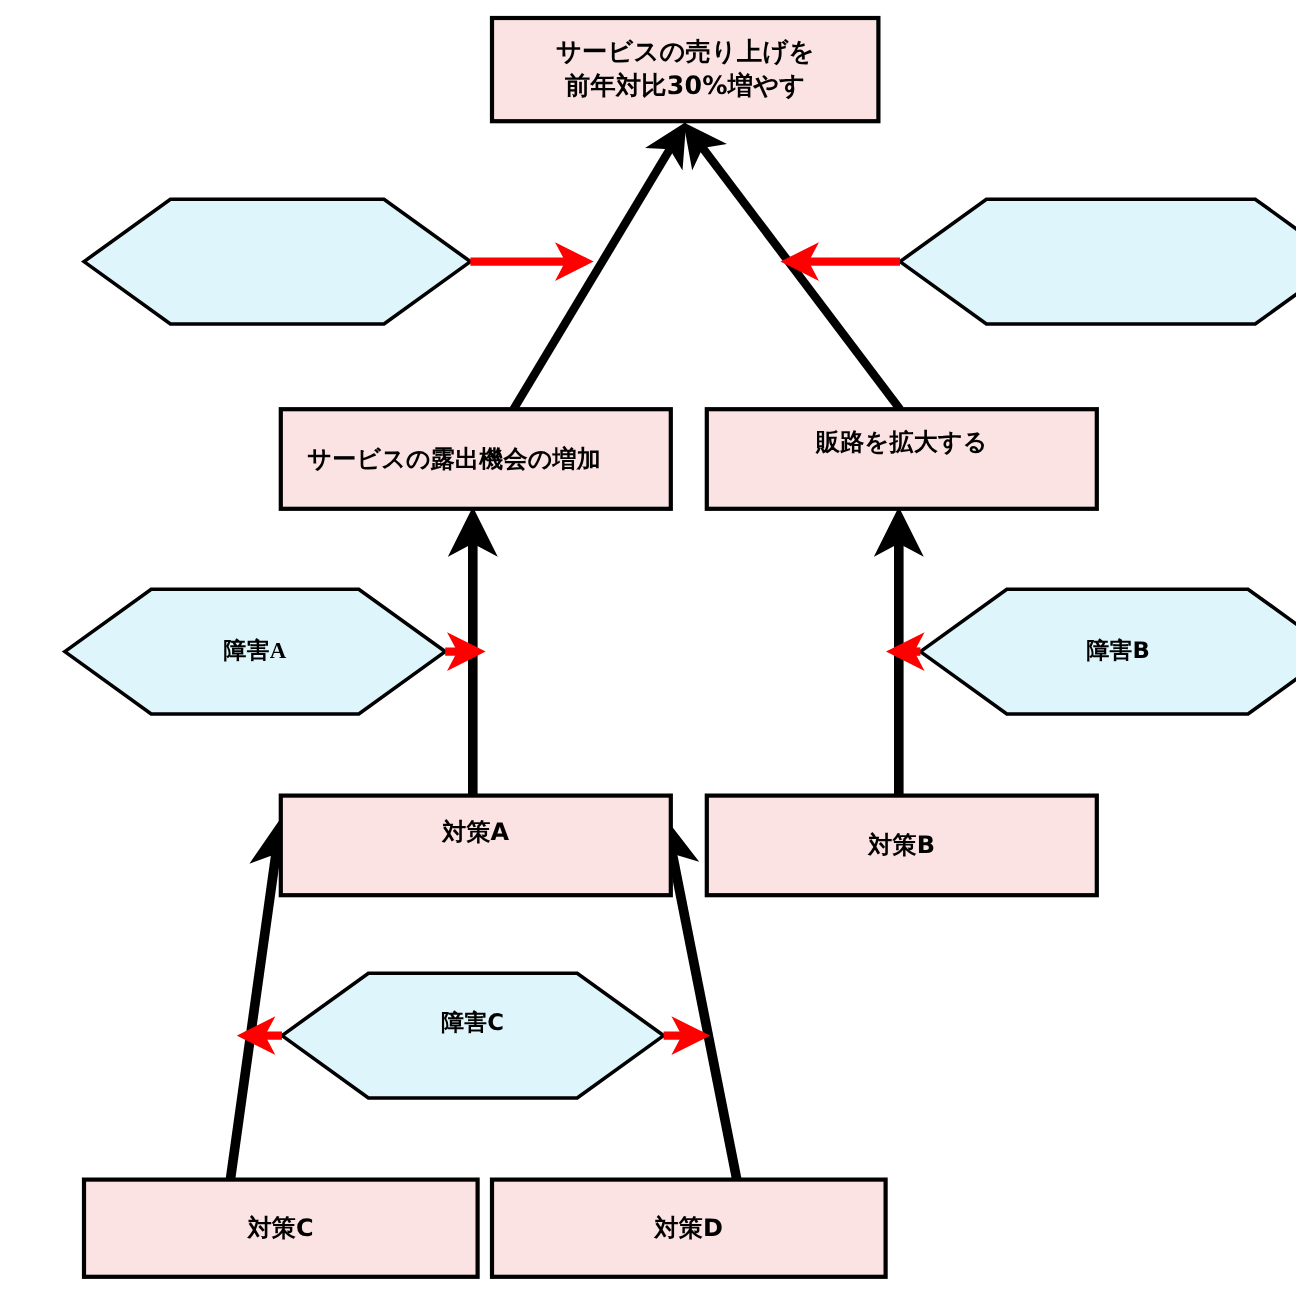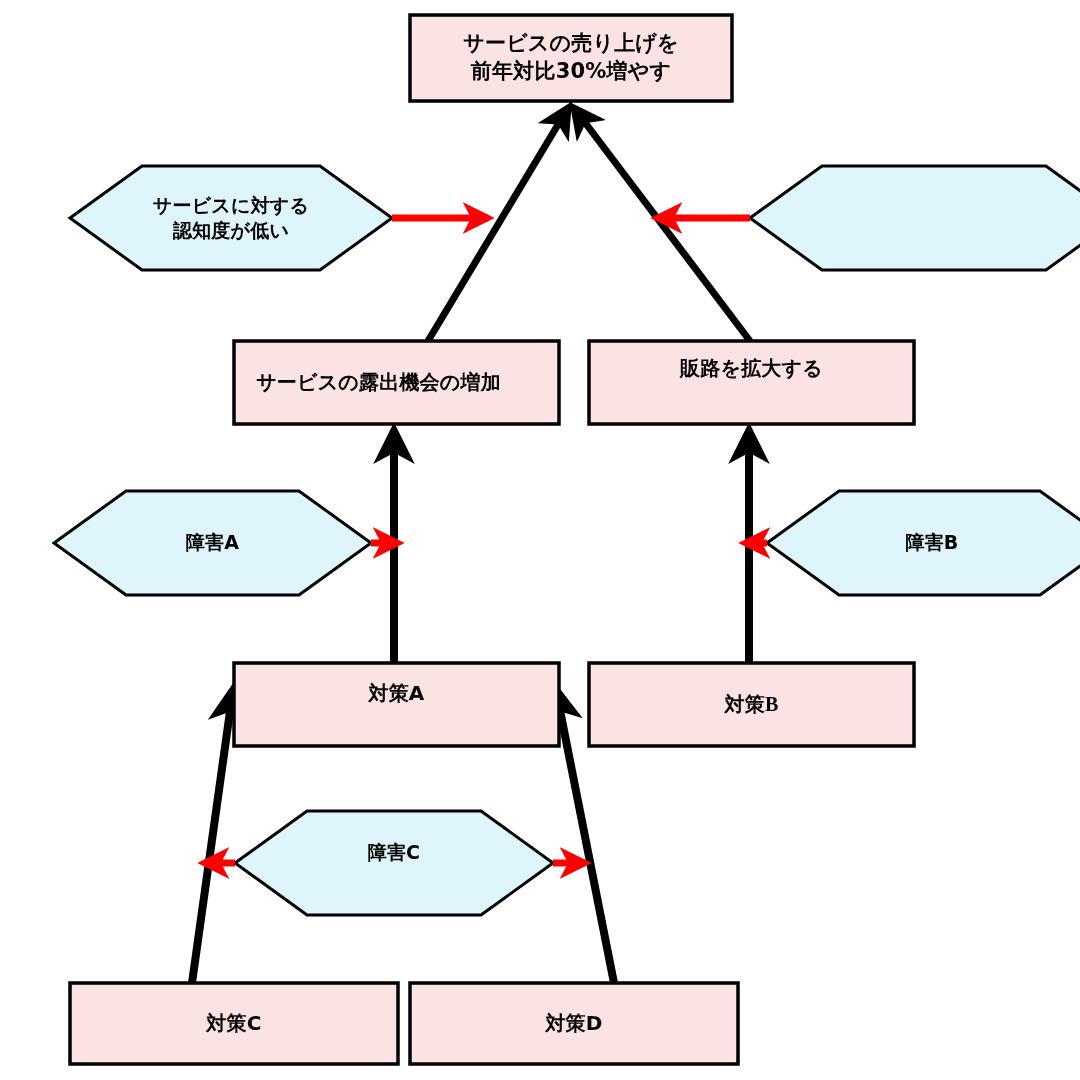--- a/index.html
+++ b/index.html
@@ -99,35 +99,33 @@
 
     <line x1="203" y1="863" x2="172" y2="863" stroke="#ff0000" stroke-width="7" marker-end="url(#red-arrow)"></line>
 
     <line x1="521" y1="863" x2="553" y2="863" stroke="#ff0000" stroke-width="7" marker-end="url(#red-arrow)"></line>
 
   </svg>
 
   <div class="node-label" style="left:378px; top:15px; width:322px; height:86px; font-size:21px;">サービスの売り上げを
 前年対比30%増やす</div>
 
-  <div class="node-label" style="left:38px; top:166px; width:322px; height:104px; font-size:19px;">サービスに対する
-認知度が低い</div>
 
 
   <div class="node-label" style="left:202px; top:341px; width:289px; height:83px; font-size:20px;">サービスの露出機会の増加</div>
 
   <div class="node-label" style="left:557px; top:327px; width:325px; height:83px; font-size:20px;">販路を拡大する</div>
 
-  <div class="node-label" style="left:22px; top:491px; width:317px; height:104px; font-size:19px;">障害A</div>
+  <div class="node-label" style="left:22px; top:491px; width:317px; height:104px; font-size:19px;font-family:Liberation Serif, serif;">障害A</div>
 
   <div class="node-label" style="left:735px; top:491px; width:330px; height:104px; font-size:19px;">障害B</div>
 
   <div class="node-label" style="left:202px; top:663px; width:325px; height:61px; font-size:20px;">対策A</div>
 
-  <div class="node-label" style="left:557px; top:663px; width:325px; height:83px; font-size:20px;font-family:Liberation Serif, serif;">対策B</div>
+  <div class="node-label" style="left:557px; top:663px; width:325px; height:83px; font-size:20px;">対策B</div>
 
   <div class="node-label" style="left:203px; top:811px; width:318px; height:84px; font-size:19px;">障害C</div>
 
   <div class="node-label" style="left:378px; top:983px; width:328px; height:81px; font-size:20px;">対策D</div>
 
   <div class="node-label" style="left:38px; top:983px; width:328px; height:81px; font-size:20px;">対策C</div>
 
 </div>
 
 </body></html>

